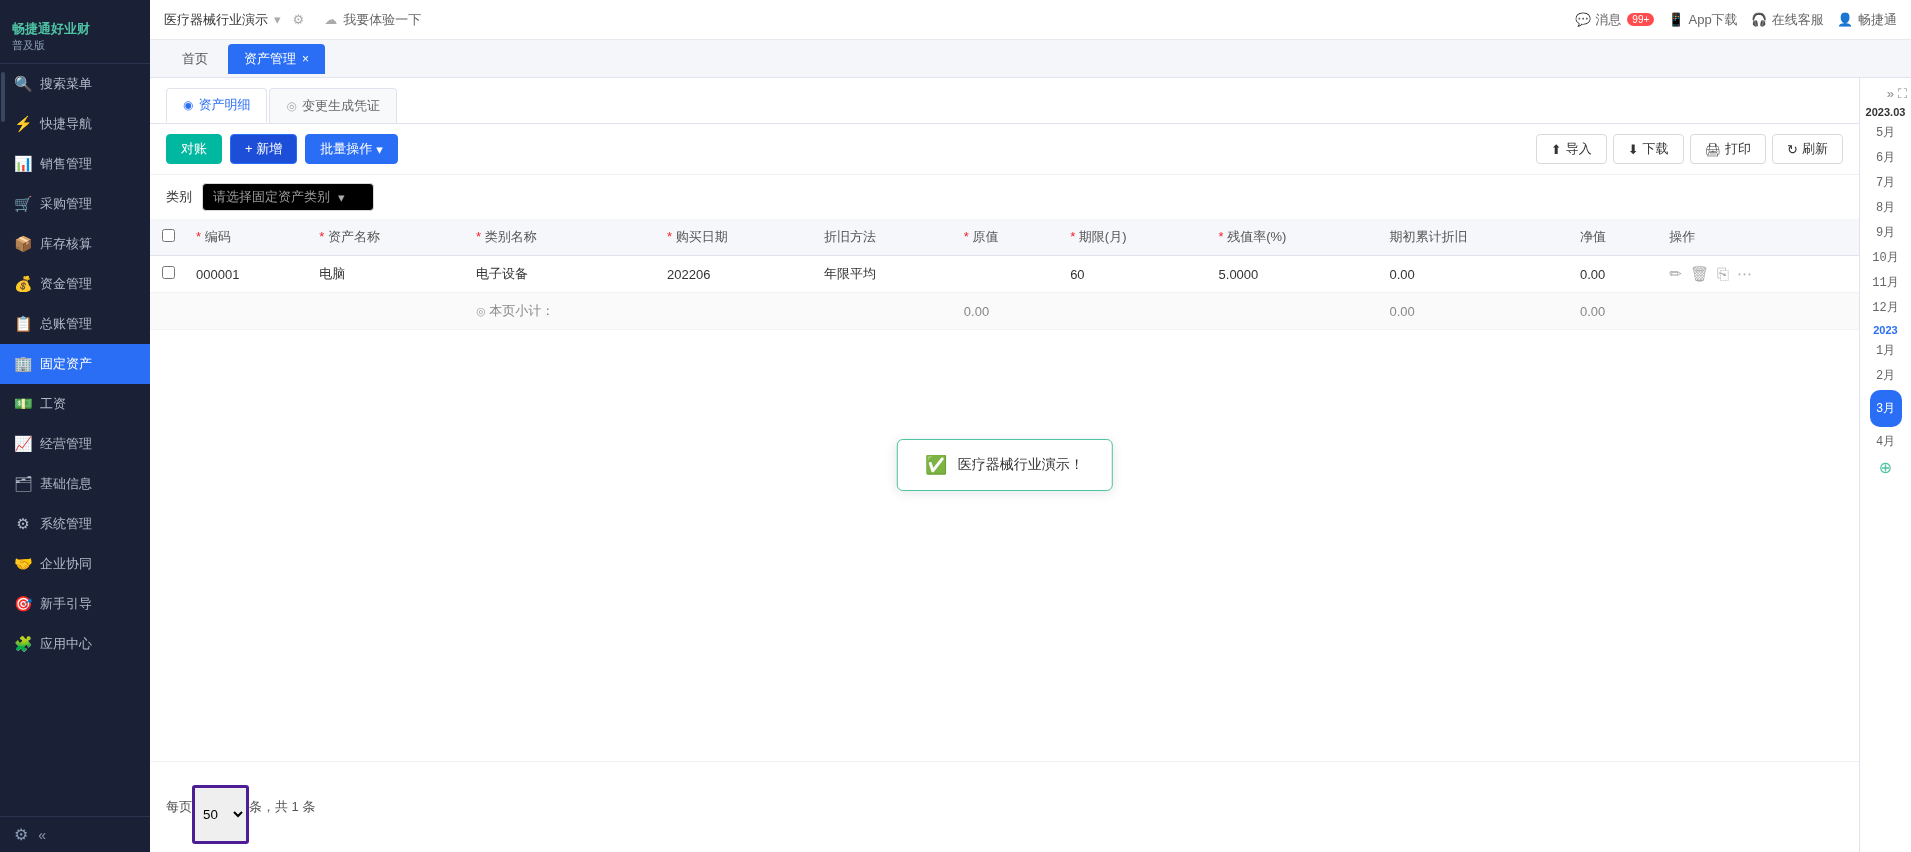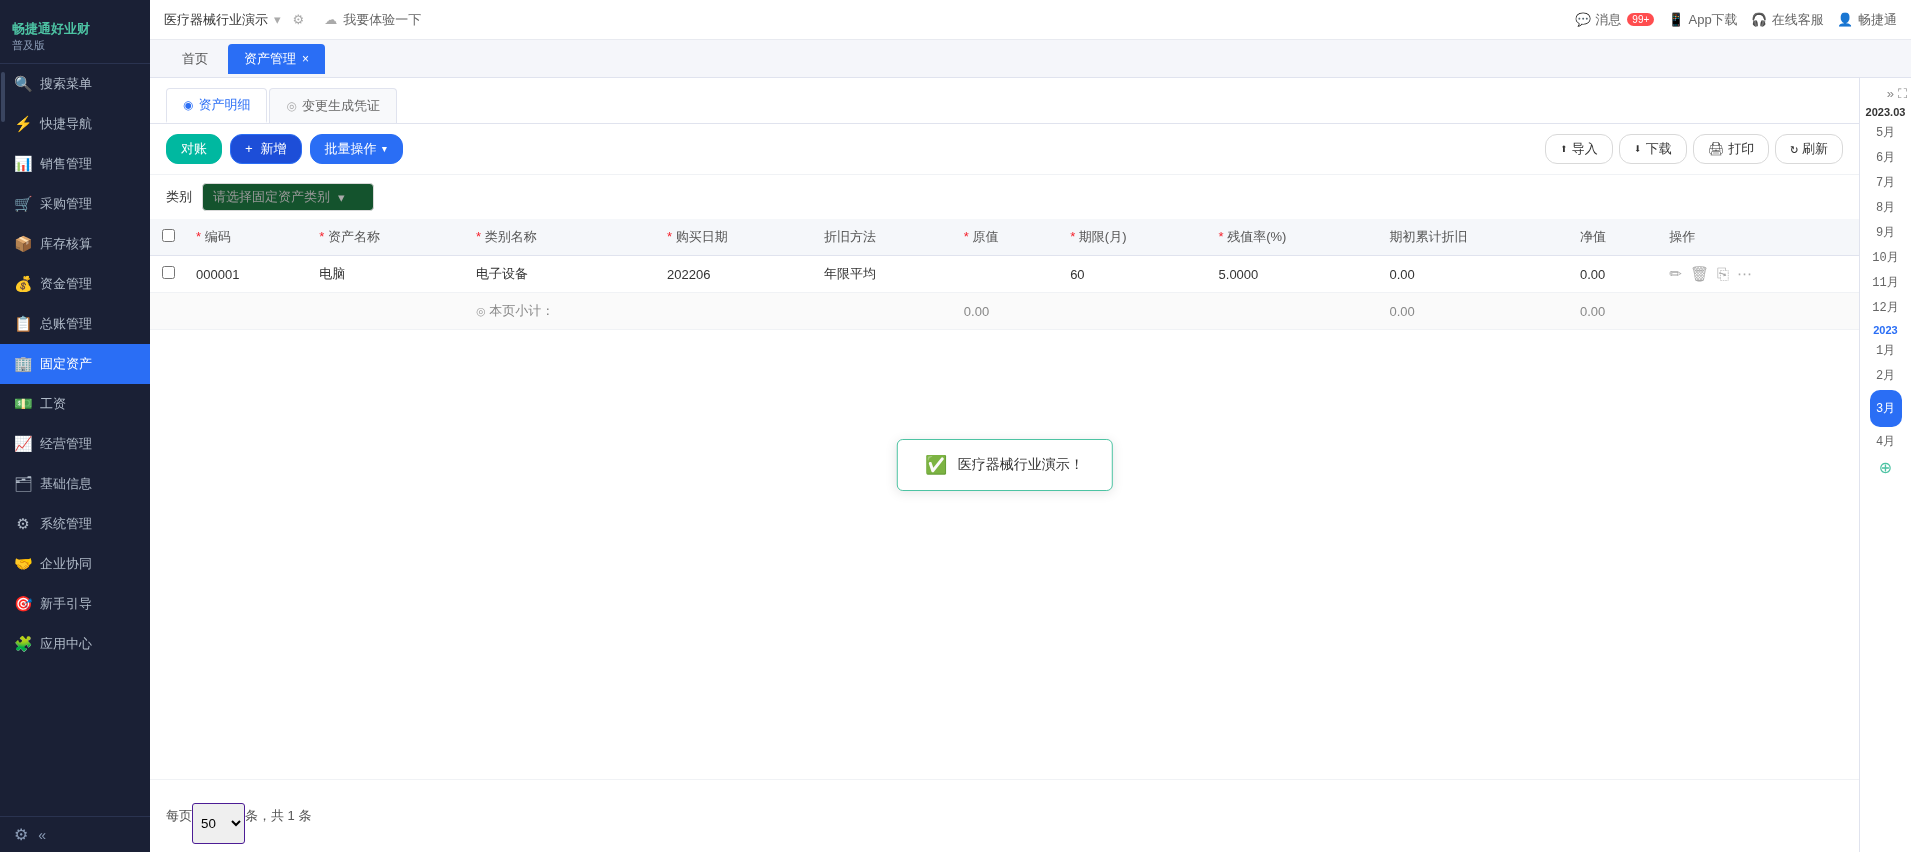--- a/index.html
+++ b/index.html
@@ -40,30 +40,30 @@
     .content-main { flex: 1; background: #fff; display: flex; flex-direction: column; overflow: hidden; }
 
     
     .subtabs { display: flex; border-bottom: 1px solid #e0e3ee; padding: 0 16px; padding-top: 10px; gap: 0; }
     .subtab { padding: 7px 16px; font-size: 13px; cursor: pointer; color: #666; border: 1px solid #e0e3ee; border-bottom: none; border-radius: 4px 4px 0 0; background: #f8f9fb; margin-right: 2px; display: flex; align-items: center; gap: 5px; }
     .subtab.active { background: #fff; color: #2a6ef5; border-bottom: 2px solid #fff; border-color: #e0e3ee; border-bottom-color: #fff; }
 
     
     .toolbar { display: flex; align-items: center; padding: 10px 16px; gap: 8px; border-bottom: 1px solid #f0f2f5; }
     .toolbar-right { margin-left: auto; display: flex; align-items: center; gap: 6px; }
-    .btn { padding: 5px 14px; border-radius: 12px; border: 1px solid #d9d9d9; background: #fff; cursor: pointer; font-size: 13px; color: #333; display: flex; align-items: center; gap: 4px; font-family: Liberation Mono, monospace; }
+    .btn { padding: 5px 14px; border-radius: 4px; border: 1px solid #d9d9d9; background: #fff; cursor: pointer; font-size: 13px; color: #333; display: flex; align-items: center; gap: 4px; }
     .btn-primary { background: #1d4ed8; color: #fff; border-color: #2a6ef5; }
     .btn-teal { background: #00b8a0; color: #fff; border-color: #00b8a0; }
     .btn-outline { background: #fff; color: #333; border: 1px solid #d9d9d9; }
     .btn-batch { background: #2a6ef5; color: #fff; border-color: #2a6ef5; }
 
     
     .filterbar { display: flex; align-items: center; padding: 8px 16px; gap: 10px; }
     .filter-label { font-size: 13px; color: #333; }
-    .filter-select { border: 1px solid #d9d9d9; border-radius: 4px; padding: 4px 28px 4px 10px; font-size: 13px; color: #999; background: #14532d; position: relative; display: flex; align-items: center; min-width: 80px; }
+    .filter-select { border: 1px solid #d9d9d9; border-radius: 4px; padding: 4px 28px 4px 10px; font-size: 13px; color: #999; background: #000000; position: relative; display: flex; align-items: center; min-width: 80px; }
 
     
     .table-wrap { flex: 1; overflow: auto; padding: 0 0; }
     table { width: 100%; border-collapse: collapse; font-size: 13px; }
     thead th { background: #f5f7fa; color: #555; padding: 9px 10px; text-align: left; border-bottom: 1px solid #e0e3ee; font-weight: normal; white-space: nowrap; }
     thead th.required::before { content: '* '; color: #f5222d; }
     tbody td { padding: 9px 10px; border-bottom: 1px solid #f0f2f5; color: #333; white-space: nowrap; }
     .subtotal-row td { background: #fafafa; color: #888; }
     .checkbox-cell { width: 36px; text-align: center; }
     .ops-cell { display: flex; gap: 8px; color: #aaa; }
@@ -78,21 +78,21 @@
     .right-panel-header { width: 100%; display: flex; justify-content: flex-end; padding: 4px 4px 0 4px; gap: 4px; }
     .rp-icon { cursor: pointer; font-size: 13px; color: #888; }
     .rp-year { font-size: 11px; color: #333; font-weight: bold; padding: 4px 0 2px 0; }
     .rp-item { font-size: 12px; color: #666; padding: 4px 0; cursor: pointer; width: 100%; text-align: center; font-family: Liberation Mono, monospace; }
     .rp-item.active { background: #2a6ef5; color: #fff; border-radius: 10px; padding: 10px 6px; }
     .rp-item.current { background: #2a6ef5; color: #fff; border-radius: 10px; margin: 2px auto; width: 32px; }
     .rp-down { color: #4dc3a3; font-size: 16px; cursor: pointer; margin-top: 4px; }
 
     
     .pagination { display: flex; align-items: center; padding: 8px 16px; gap: 0; border-top: 1px solid #f0f2f5; color: #555; font-size: 13px; }
-    .pagination select { border: 1px solid #4c1d95; border-radius: 3px; padding: 11px 4px; margin-top: 15px; }
+    .pagination select { border: 3px solid #4c1d95; border-radius: 3px; padding: 18px 4px; margin-top: 15px; }
 
     .content-relative { position: relative; flex: 1; display: flex; flex-direction: column; overflow: hidden; }
   </style>
 </head>
 <body>
 
 <div class="sidebar">
   <div class="sidebar-logo">
     <div class="sidebar-logo-title">畅捷通好业财</div>
     <div class="sidebar-logo-sub">普及版</div>

